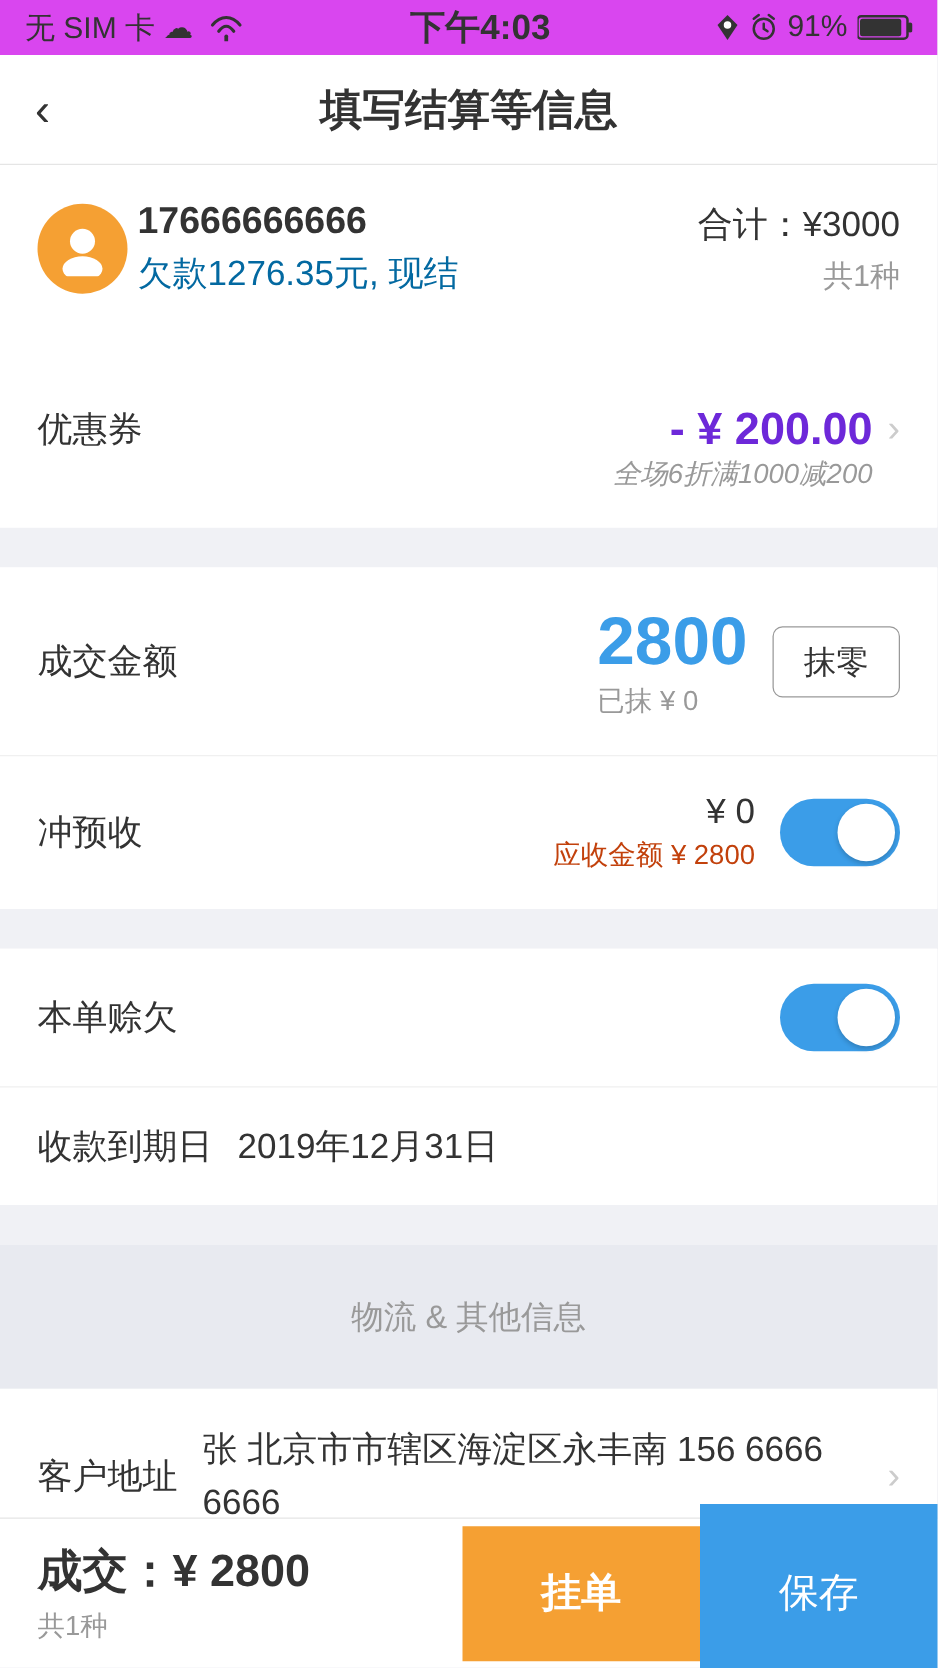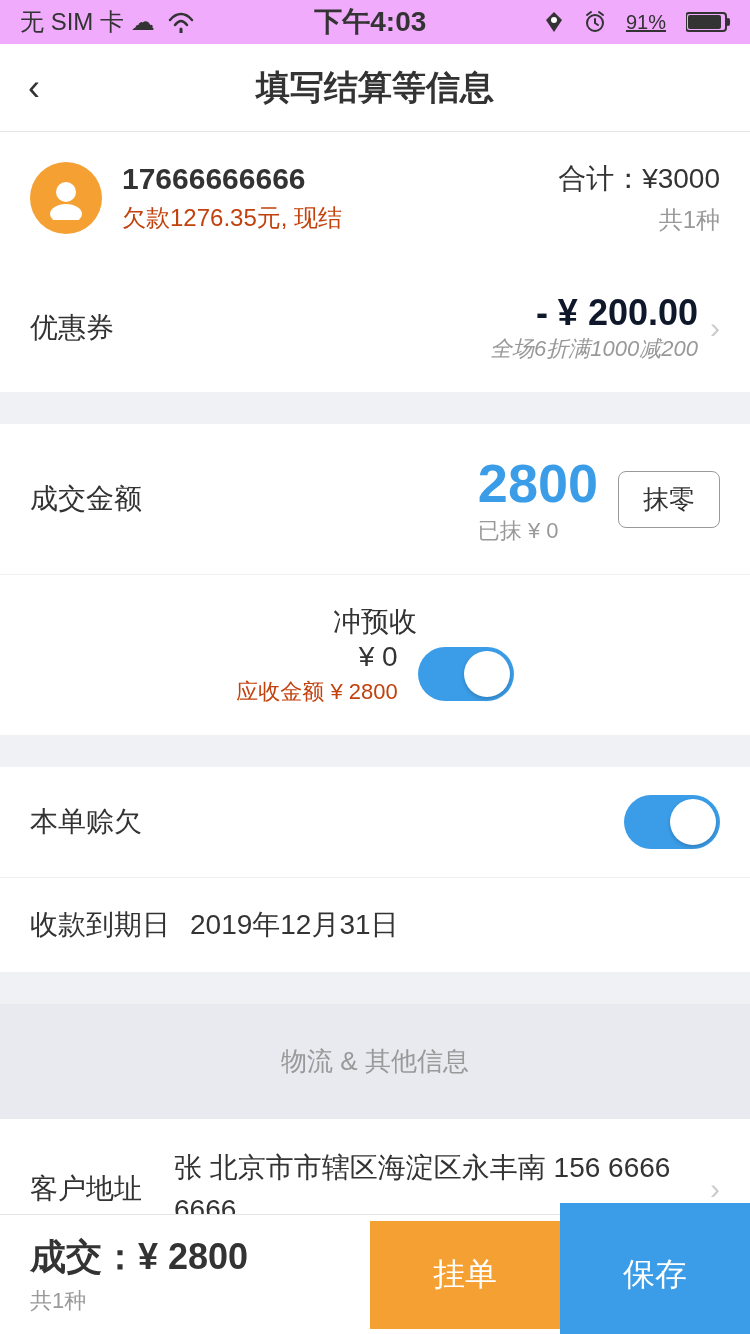--- a/index.html
+++ b/index.html
@@ -9,31 +9,31 @@
       min-height: 1334px;
       font-family: -apple-system, "PingFang SC", "Helvetica Neue", Arial, sans-serif;
       background: #f0f1f5;
       font-size: 28px;
       color: #333;
     }
 
     
     .status-bar {
       height: 44px;
-      background: #f0abfc;
+      background: #d946ef;
       display: flex;
       align-items: center;
       justify-content: space-between;
       padding: 0 20px;
       font-size: 24px;
       color: #333;
     }
     .status-left { display: flex; align-items: center; gap: 10px; }
     .status-center { font-weight: 600; font-size: 28px; }
-    .status-right { display: flex; align-items: center; gap: 20px; font-size: 20px; text-decoration: underline; }
+    .status-right { display: flex; align-items: center; gap: 8px; font-size: 24px; }
 
     
     .nav-bar {
       height: 88px;
       background: #fff;
       display: flex;
       align-items: center;
       justify-content: center;
       position: relative;
       border-bottom: 1px solid #e5e5e5;
@@ -58,50 +58,50 @@
     }
 
     
     .user-row {
       background: #fff;
       padding: 28px 30px;
       display: flex;
       align-items: center;
       justify-content: space-between;
     }
-    .user-left { display: flex; align-items: center; gap: 20px; }
+    .user-left { display: flex; align-items: center; gap: 8px; }
     .avatar {
       width: 72px;
       height: 72px;
       border-radius: 50%;
       background: #f5a033;
       display: flex;
       align-items: center;
       justify-content: center;
       flex-shrink: 0;
     }
     .user-info {}
     .user-phone { font-size: 30px; font-weight: 600; color: #333; }
-    .user-sub { font-size: 24px; color: #c2410c; margin-top: 6px; }
+    .user-sub { font-size: 28px; color: #0369a1; margin-top: 6px; }
     .user-right { text-align: right; }
     .user-total { font-size: 28px; color: #333; }
     .user-count { font-size: 24px; color: #999; margin-top: 6px; }
     .chevron-icon { color: #ccc; font-size: 30px; }
 
     
     .coupon-row {
       background: #fff;
       padding: 28px 30px;
       display: flex;
       align-items: center;
       justify-content: space-between;
     }
     .coupon-label { font-size: 28px; color: #333; }
     .coupon-right { text-align: right; display: flex; align-items: center; gap: 12px; }
-    .coupon-amount { font-size: 36px; color: #0f172a; font-weight: 600; }
+    .coupon-amount { font-size: 36px; color: #6d28d9; font-weight: 600; margin-top: 28px; }
     .coupon-desc { font-size: 22px; color: #999; font-style: italic; }
 
     
     .divider-section { height: 16px; background: #f0f1f5; }
 
     
     .amount-row {
       background: #fff;
       padding: 28px 30px;
       display: flex;
@@ -123,21 +123,20 @@
     .amount-sub { font-size: 22px; color: #999; margin-top: 2px; }
 
     
     .prepay-row {
       background: #fff;
       padding: 28px 30px;
       display: flex;
       align-items: center;
       justify-content: space-between;
       border-top: 1px solid #f0f0f0;
-      flex-direction: column;
     }
     .prepay-label { font-size: 28px; color: #333; }
     .prepay-right { display: flex; align-items: center; gap: 20px; }
     .prepay-value-block { text-align: right; }
     .prepay-value { font-size: 28px; color: #333; }
     .prepay-sub { font-size: 22px; color: #c2410c; margin-top: 4px; }
 
     
     .toggle {
       width: 96px;
@@ -196,21 +195,21 @@
     .divider-text { font-size: 26px; color: #999; white-space: nowrap; }
 
     
     .address-row {
       background: #fff;
       padding: 28px 30px;
       display: flex;
       align-items: center;
       justify-content: space-between;
     }
-    .address-label { font-size: 28px; color: #333; flex-shrink: 0; margin-right: 32px; }
+    .address-label { font-size: 28px; color: #333; flex-shrink: 0; margin-right: 20px; }
     .address-value { font-size: 28px; color: #333; flex: 1; line-height: 1.5; }
     .address-right { display: flex; align-items: center; gap: 10px; }
 
     
     .spacer { height: 160px; background: #f0f1f5; }
 
     
     .bottom-bar {
       position: fixed;
       bottom: 0;
@@ -231,20 +230,21 @@
     .bottom-btn-hang {
       width: 190px;
       height: 108px;
       background: #f5a033;
       display: flex;
       align-items: center;
       justify-content: center;
       font-size: 32px;
       color: #fff;
       cursor: pointer;
+      font-weight: bold;
     }
     .bottom-btn-save {
       width: 190px;
       height: 144px;
       background: #3b9de8;
       display: flex;
       align-items: center;
       justify-content: center;
       font-size: 32px;
       color: #fff;

